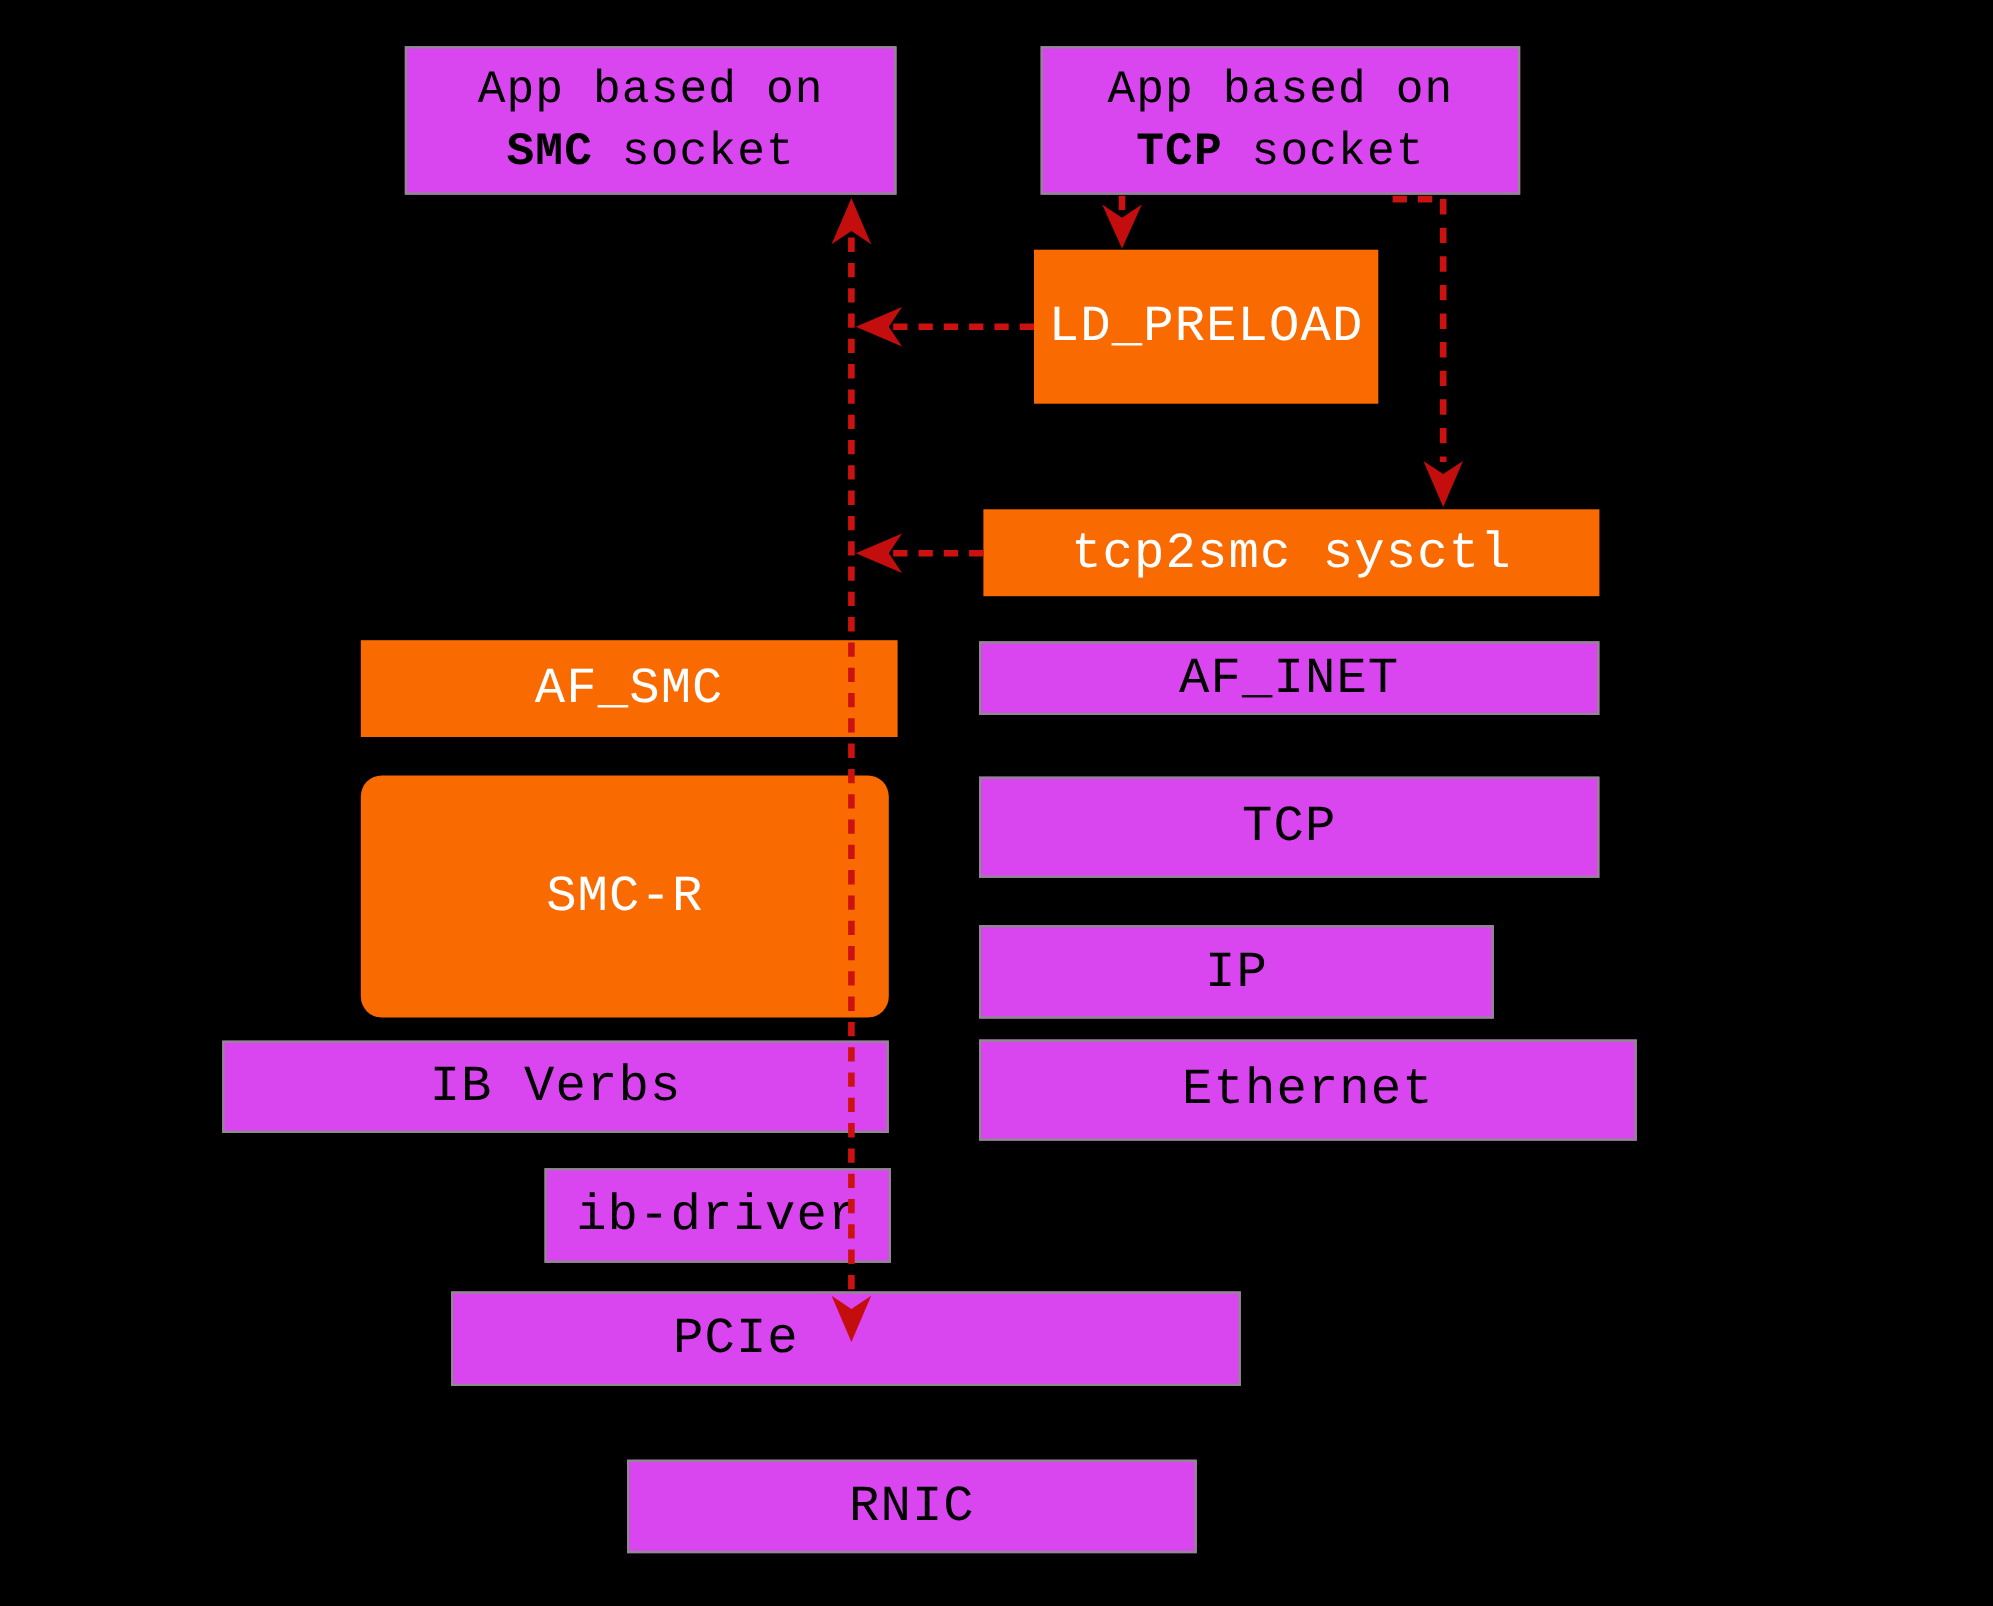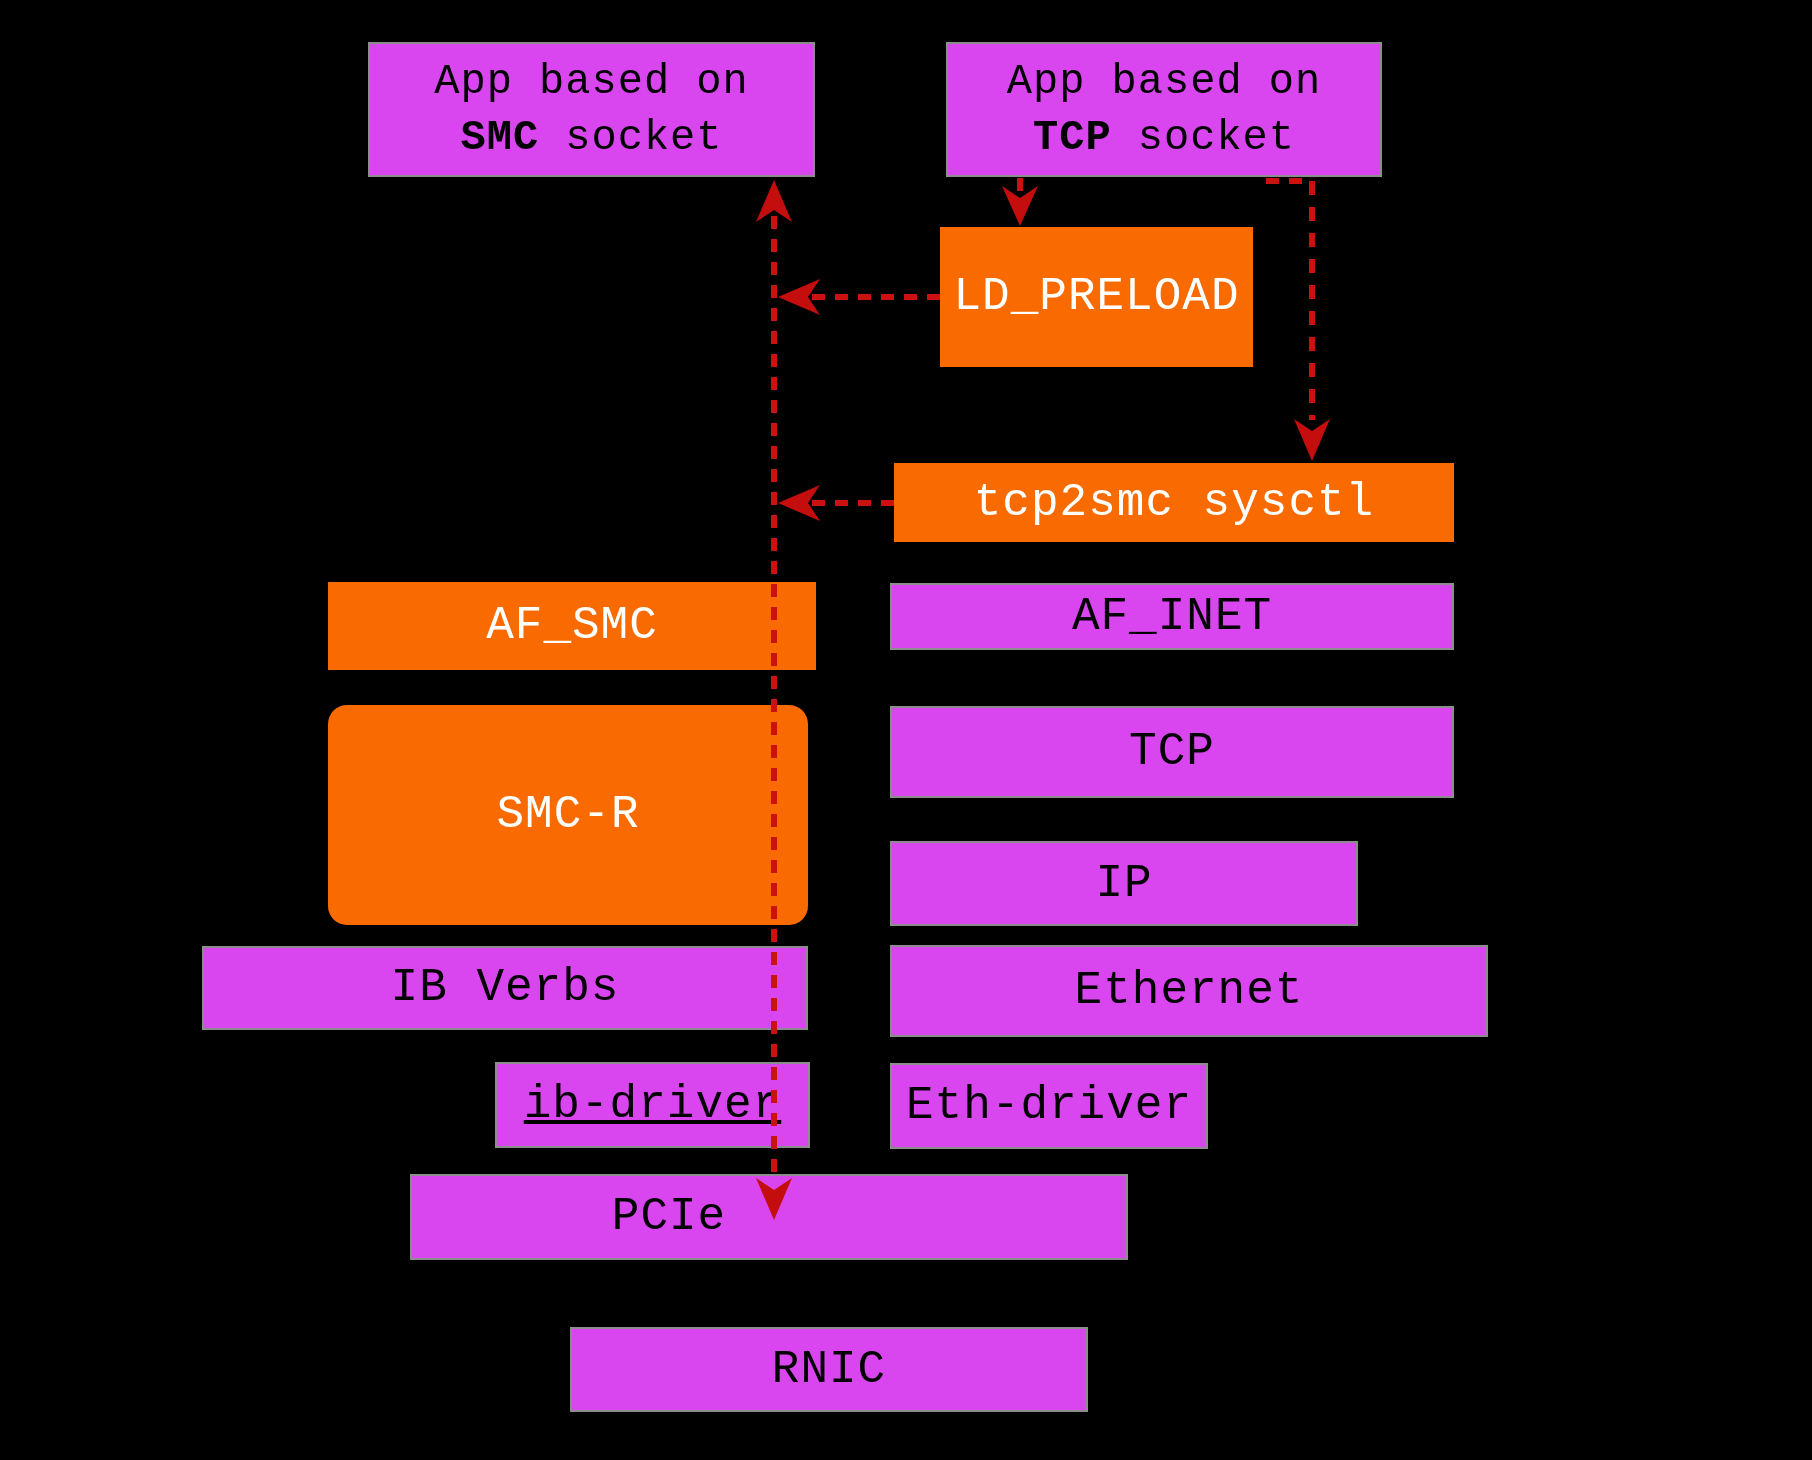--- a/index.html
+++ b/index.html
@@ -25,21 +25,21 @@
   #app-tcp   {left:946px;top:42px;  width:436px;height:135px;}
   #ld-preload{left:940px;top:227px; width:313px;height:140px;}
   #tcp2smc   {left:894px;top:463px; width:560px;height:79px;}
   #af-smc    {left:328px;top:582px; width:488px;height:88px;}
   #af-inet   {left:890px;top:583px; width:564px;height:67px;}
   #smc-r     {left:328px;top:705px; width:480px;height:220px;border-radius:19px;}
   #tcp-box   {left:890px;top:706px; width:564px;height:92px;}
   #ip-box    {left:890px;top:841px; width:468px;height:85px;}
   #ib-verbs  {left:202px;top:946px; width:606px;height:84px;}
   #ethernet  {left:890px;top:945px; width:598px;height:92px;align-items:center;}
-  #ib-driver {left:495px;top:1062px;width:315px;height:86px;text-decoration:underline;}
+  #ib-driver {left:495px;top:1062px;width:315px;height:86px;}
   #eth-driver{left:890px;top:1063px;width:318px;height:86px;}
   #pcie      {left:410px;top:1174px;width:718px;height:86px;padding-right:200px;}
   #rnic      {left:570px;top:1327px;width:518px;height:85px;}
   #arrows{position:absolute;left:0;top:0;pointer-events:none;}
 </style>
 </head>
 <body>
 
 <div id="canvas">
 
@@ -86,23 +86,20 @@
   </div>
 
   <div class="box white" id="ethernet">
     <span>Ethernet</span>
   </div>
 
   <div class="box white" id="ib-driver">
     <span>ib-driver</span>
   </div>
 
-  <div class="box white" id="eth-driver">
-    <span>Eth-driver</span>
-  </div>
 
   <div class="box white" id="pcie">
     <span>PCIe</span>
   </div>
 
   <div class="box white" id="rnic">
     <span>RNIC</span>
   </div>
 
   <svg id="arrows" width="1812" height="1460" viewBox="0 0 1812 1460">

